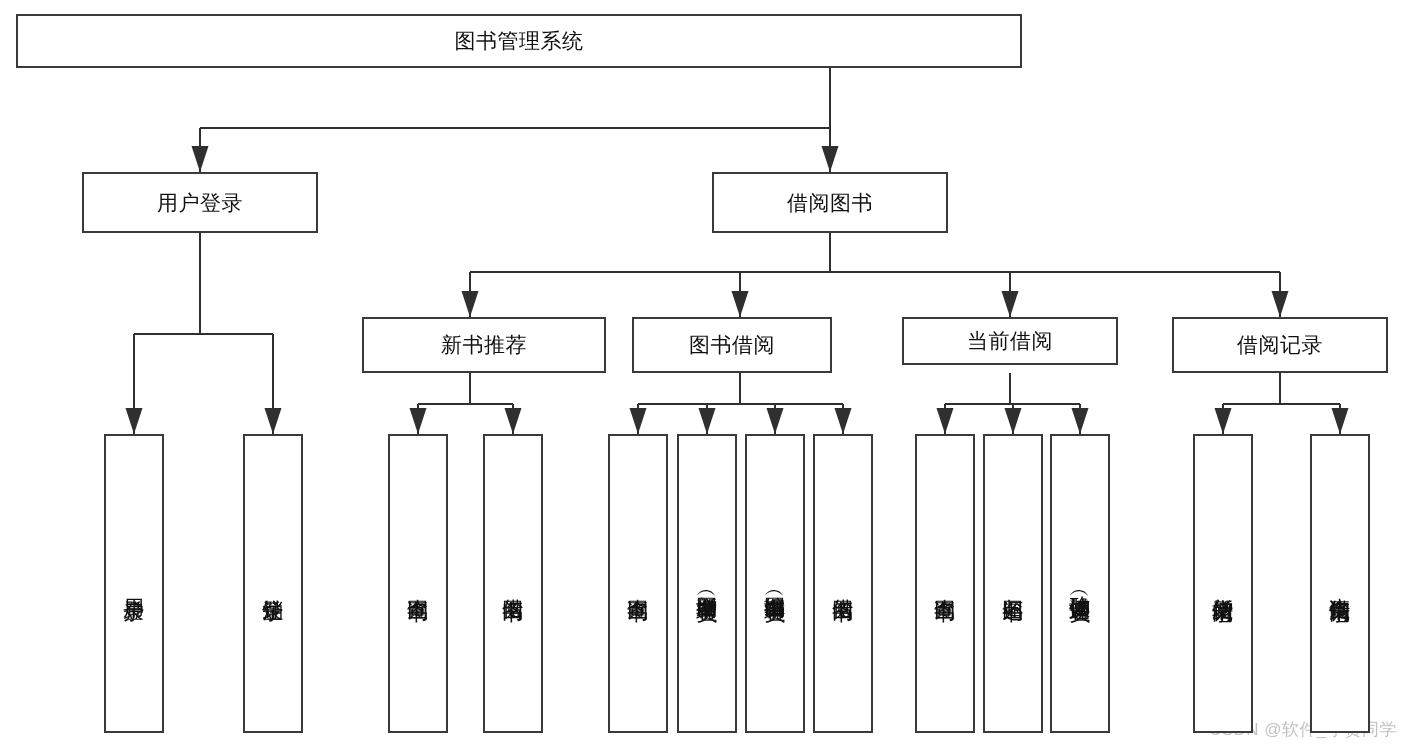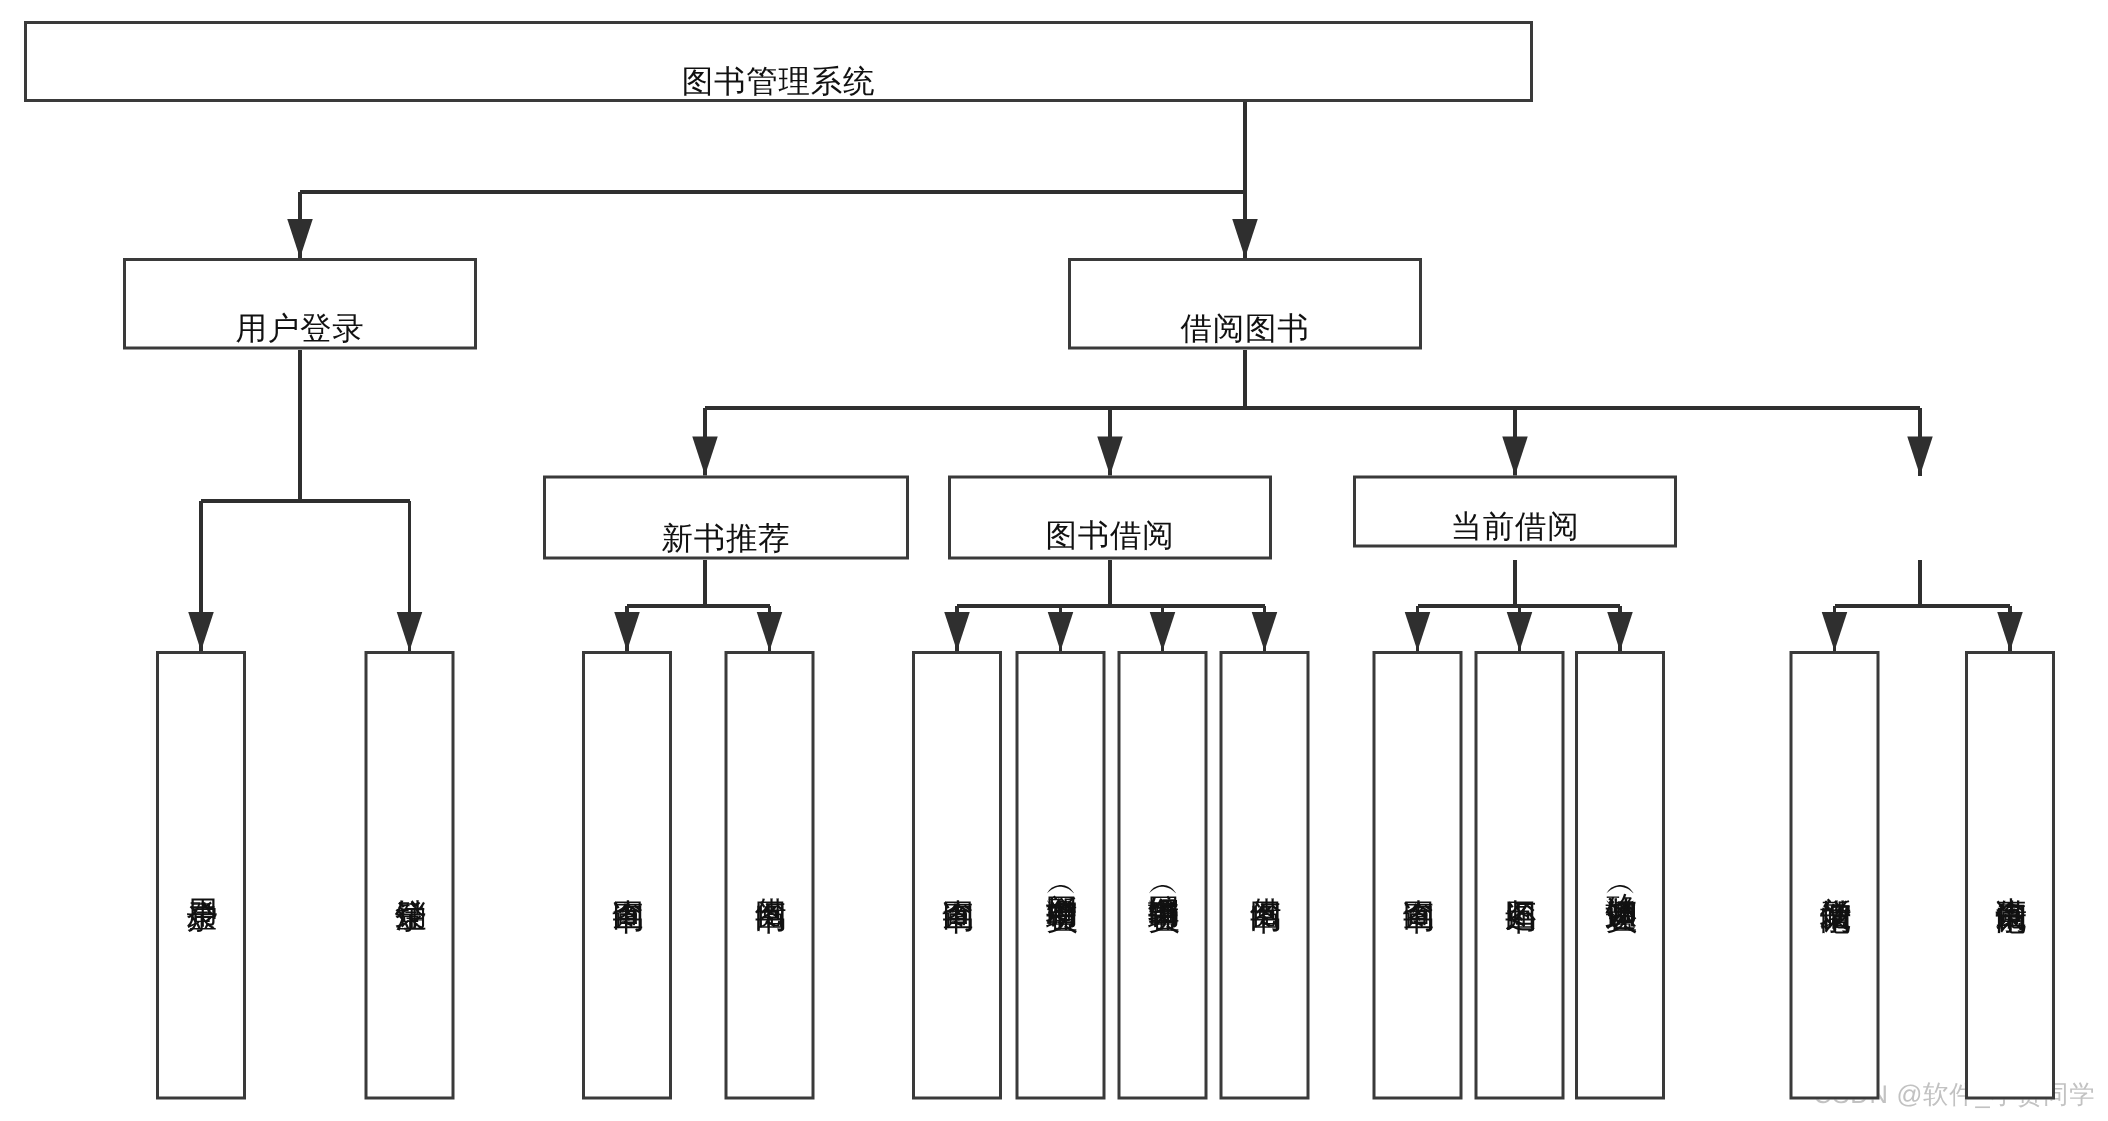--- a/index.html
+++ b/index.html
@@ -34,21 +34,20 @@
     display: flex;
     align-items: center;
     justify-content: center;
     color: #111111;
   }
   .node.horizontal {
     font-size: 21px;
     letter-spacing: 0.5px;
     line-height: 1.1;
     white-space: nowrap;
-    align-items: flex-end;
   }
   .node.vertical {
     padding: 14px 0;
     align-items: center;
     justify-content: center;
   }
   .vtext {
     writing-mode: vertical-rl;
     text-orientation: upright;
     font-size: 21px;
@@ -133,25 +132,28 @@
     </div>
     <div class="node horizontal" style="left: 82px; top: 172px; width: 236px; height: 61px; border-color: rgb(58, 58, 58);">
       <span>用户登录</span>
     </div>
     <div class="node horizontal" style="left: 712px; top: 172px; width: 236px; height: 61px; border-color: rgb(58, 58, 58);">
       <span>借阅图书</span>
     </div>
     <div class="node horizontal" style="left: 362px; top: 317px; width: 244px; height: 56px; border-color: rgb(58, 58, 58);">
       <span>新书推荐</span>
     </div>
-    <div class="node horizontal" style="left: 632px; top: 317px; width: 216px; height: 56px; border-color: rgb(58, 58, 58); font-family: Liberation Mono, monospace;">
+    <div class="node horizontal" style="left: 632px; top: 317px; width: 200px; height: 56px; border-color: rgb(58, 58, 58);">
       <span>图书借阅</span>
     </div>
     <div class="node horizontal" style="left: 902px; top: 317px; width: 216px; height: 48px; border-color: rgb(58, 58, 58);">
       <span>当前借阅</span>
+    </div>
+    <div class="node horizontal" style="left: 1172px; top: 317px; width: 216px; height: 56px; border-color: rgb(58, 58, 58);">
+      <span>借阅记录</span>
     </div>
     <div class="node vertical" style="left: 104px; top: 434px; width: 60px; height: 299px; border-color: rgb(58, 58, 58);">
       <span class="vtext">用户登录</span>
     </div>
     <div class="node vertical" style="left: 243px; top: 434px; width: 60px; height: 299px; border-color: rgb(58, 58, 58);">
       <span class="vtext">注销登录</span>
     </div>
     <div class="node vertical" style="left: 388px; top: 434px; width: 60px; height: 299px; border-color: rgb(58, 58, 58);">
       <span class="vtext">查询图书</span>
     </div>

